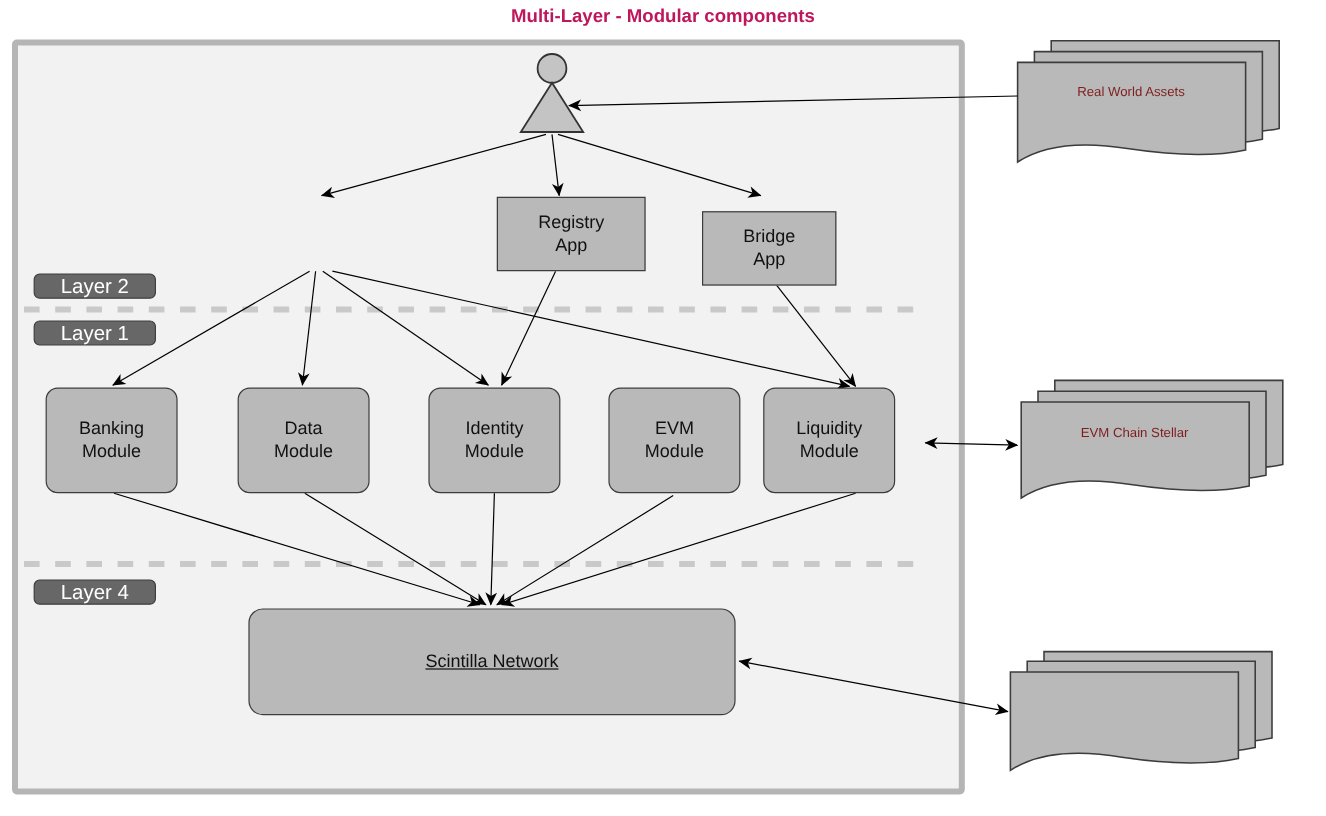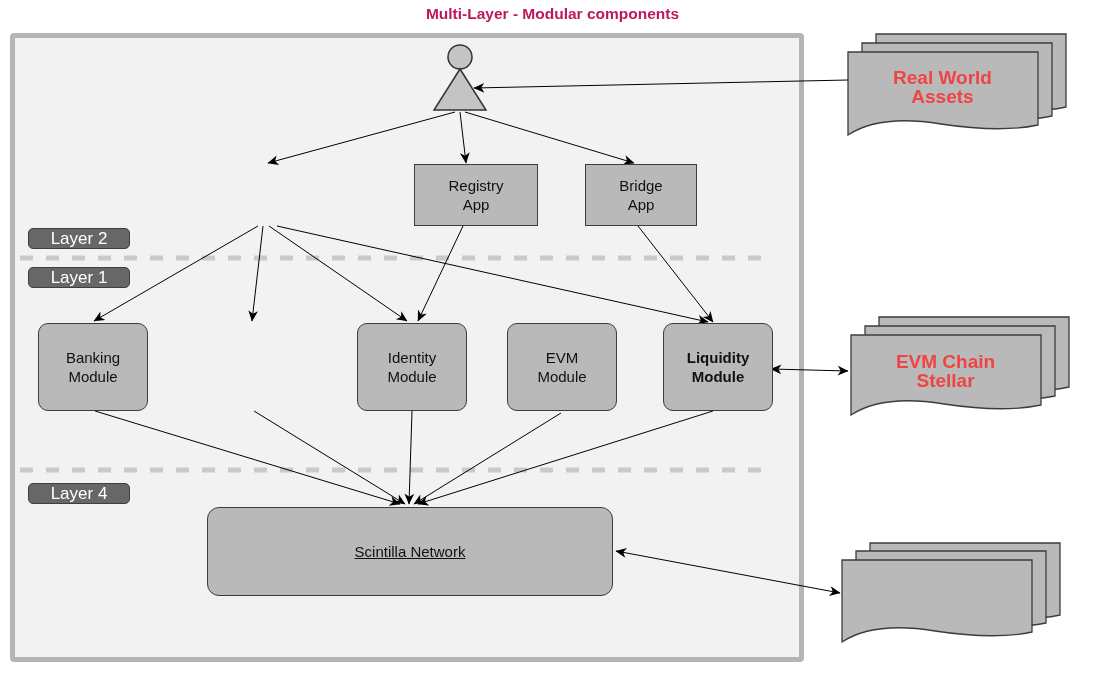--- a/index.html
+++ b/index.html
@@ -31,46 +31,45 @@
     background:#b9b9b9;
     border:1.5px solid #3c3c3c;
     display:flex;align-items:center;justify-content:center;
     text-align:center;font-size:15px;line-height:19px;color:#111;
     z-index:2;
   }
   .node .lbl{display:block;}
   .app{top:164px;width:112px;height:62px;}
   #app-rwa{left:210px;}
   #app-registry{left:414px;width:124px;}
-  #app-bridge{left:585px;}
+  #app-bridge{left:585px;margin-top:12px;}
   #app-registry .lbl,#app-bridge .lbl{width:70px;}
   .module{top:323px;width:110px;height:88px;border-radius:10px;}
   #mod-banking{left:38px;}
   #mod-data{left:198px;}
   #mod-identity{left:357px;}
   #mod-evm{left:507px;}
-  #mod-liquidity{left:663px;font-weight:bold;}
+  #mod-liquidity{left:636px;}
   .module .lbl{width:80px;}
   .network{left:207px;top:507px;width:406px;height:89px;border-radius:12px;text-decoration:underline;}
   .badge{
     position:absolute;left:28px;width:102px;height:21px;
     box-sizing:border-box;
     background:#676767;border:1px solid #3f3f3f;border-radius:5px;
     color:#ffffff;font-size:17px;
     display:flex;align-items:center;justify-content:center;
     z-index:2;
   }
   #badge-layer2{top:228px;}
   #badge-layer1{top:267px;}
   #badge-layer0{top:483px;}
   .doc-label{
     position:absolute;width:105px;
-    text-align:center;font-size:19px;line-height:19px;color:#ef4444;
+    text-align:center;font-size:11px;line-height:19px;color:#7f1d1d;
     z-index:2;
-    font-weight:bold;
   }
   #lbl-rwa-assets{left:890px;top:68px;}
   #lbl-evm-chain{left:893px;top:352px;}
   #lbl-cosmos{left:884px;top:577px;}
 </style>
 </head>
 <body>
 
 <div class="canvas">
 
@@ -146,20 +145,23 @@
   <div class="node app" id="app-registry">
     <span class="lbl">Registry App</span>
   </div>
   <div class="node app" id="app-bridge">
     <span class="lbl">Bridge App</span>
   </div>
 
   <div class="node module" id="mod-banking">
     <span class="lbl">Banking Module</span>
   </div>
+  <div class="node module" id="mod-data">
+    <span class="lbl">Data Module</span>
+  </div>
   <div class="node module" id="mod-identity">
     <span class="lbl">Identity Module</span>
   </div>
   <div class="node module" id="mod-evm">
     <span class="lbl">EVM Module</span>
   </div>
   <div class="node module" id="mod-liquidity">
     <span class="lbl">Liquidity Module</span>
   </div>
 

